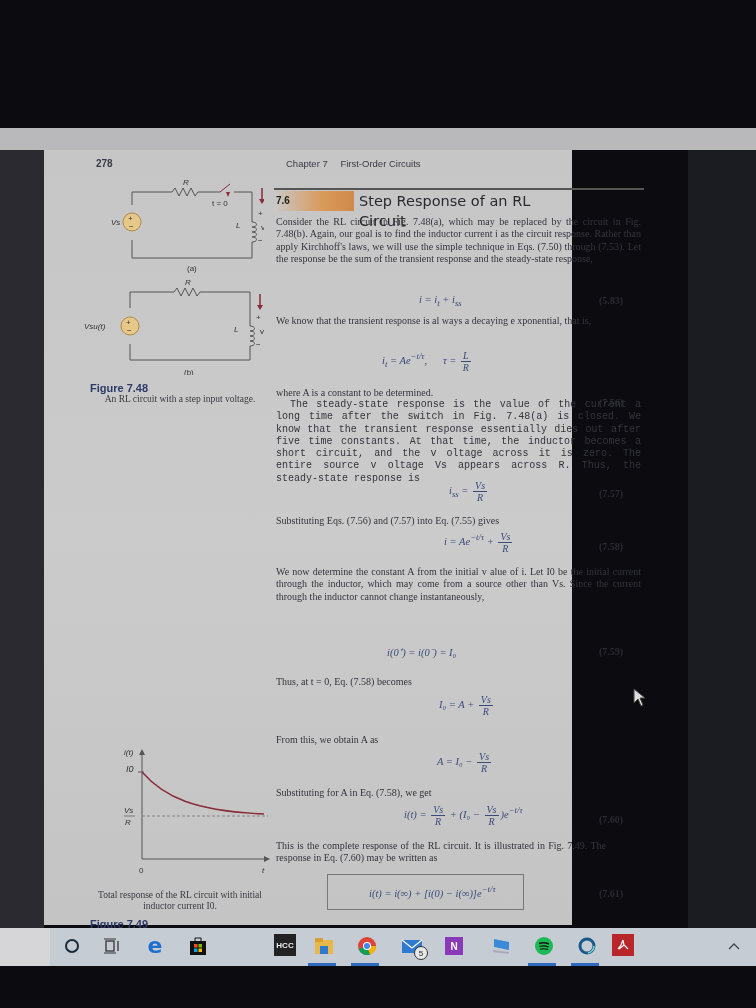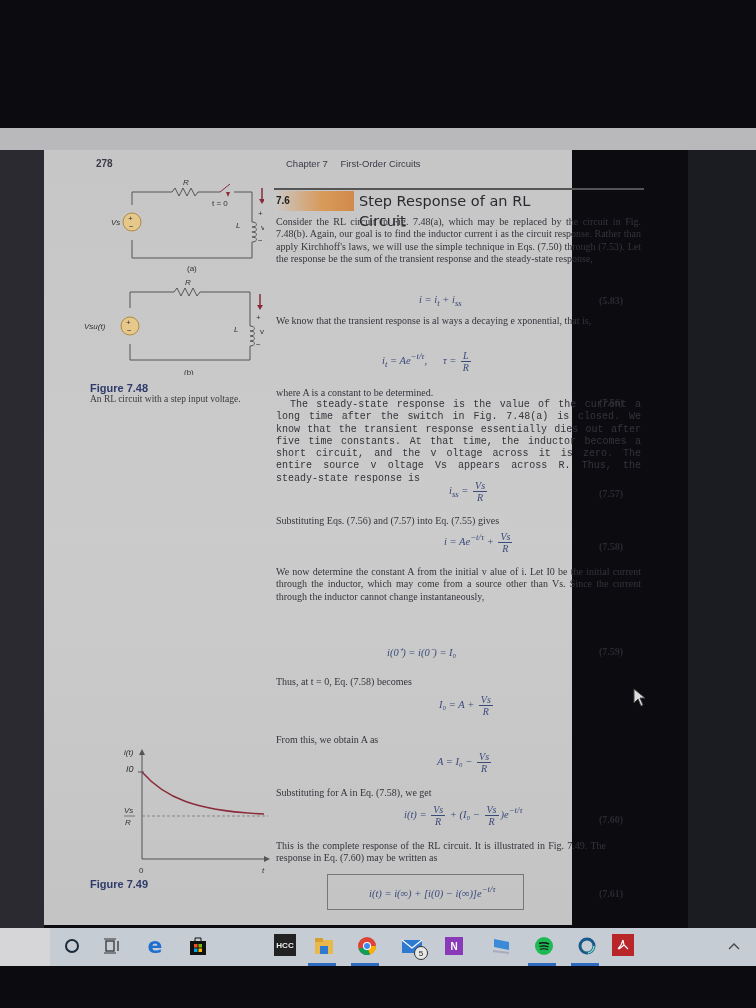--- a/index.html
+++ b/index.html
@@ -17,21 +17,21 @@
              font-family:"Liberation Sans", sans-serif; font-weight:bold; font-size:10px; color:#222; line-height:20px; padding-left:2px; }
   .sec-title { position:absolute; left:315px; top:41px; font-family:"DejaVu Sans", sans-serif; font-size:14.5px; color:#2a2a30; line-height:20px; }
   .para { position:absolute; left:232px; width:365px; font-size:10px; line-height:12.3px; text-align:justify; color:#34343c; }
   .para.indent { text-indent:14px;font-family:Liberation Mono, monospace; }
   .eq { position:absolute; font-size:10.5px; font-style:italic; color:#3a4a7a; }
   .eqnum { position:absolute; left:555px; font-size:10px; font-weight:bold; color:#2a2a30; }
   .frac { display:inline-flex; flex-direction:column; align-items:center; vertical-align:middle; font-size:10px; line-height:11px; margin:0 2px; }
   .frac .num { border-bottom:1px solid #3a4a7a; padding:0 2px; }
   .eqbox { position:absolute; left:283px; top:724px; width:195px; height:34px; border:1px solid #777; }
   .fig-cap { position:absolute; left:46px; font-family:"Liberation Sans", sans-serif; font-weight:bold; font-size:11px; color:#2e3a6a; }
-  .fig-desc { position:absolute; left:46px; font-size:9.5px; line-height:11px; color:#3a3a40; width:180px; }
+  .fig-desc { position:absolute; left:46px; font-size:9.5px; line-height:11px; color:#3a3a40; width:180px;text-align:center; }
   svg text { font-family:"Liberation Sans", sans-serif; }
   .cursor { position:absolute; left:633px; top:688px; }
   .taskbar { position:absolute; left:0; top:928px; width:756px; height:38px; background:#c5ccd4; }
   .taskbar .left-seg { position:absolute; left:0; top:0; width:50px; height:38px; background:#d6d6d8; }
   .tb-icon { position:absolute; top:6px; width:24px; height:24px; display:flex; align-items:center; justify-content:center; }
   .tb-active { position:absolute; bottom:0; height:3px; background:#2e6ac0; }
   .badge { position:absolute; left:14px; top:12px; width:12px; height:12px; border-radius:50%; border:1px solid #333; background:#e8e8e8; font-size:8px; font-family:"Liberation Sans", sans-serif; display:flex; align-items:center; justify-content:center; color:#222; }
 </style>
 </head>
 <body>
@@ -208,21 +208,22 @@
     <line x1="24" y1="27" x2="30" y2="27" stroke="#555" stroke-width="1"></line>
     <text x="10" y="10" font-size="8" font-style="italic" fill="#333">i(t)</text>
     <text x="12" y="27" font-size="9" font-style="italic" fill="#333">I0</text>
     <text x="10" y="68" font-size="8" font-style="italic" fill="#333">Vs</text>
     <line x1="10" y1="71" x2="21" y2="71" stroke="#555" stroke-width="0.7"></line>
     <text x="11" y="80" font-size="8" font-style="italic" fill="#333">R</text>
     <text x="25" y="128" font-size="8" fill="#333">0</text>
     <text x="148" y="128" font-size="8" font-style="italic" fill="#333">t</text>
   </svg>
 
-  <div class="fig-cap" style="top:728px;">Figure 7.49</div>
+  <div class="fig-cap" style="top:768px;">Figure 7.49</div>
+  <div class="fig-desc" style="top:740px;">Total response of the RL circuit with initial inductor current I0.</div>
 </div>
 
 <svg class="cursor" width="14" height="20">
   <path d="M1,1 L1,15 L5,11 L8,18 L10,17 L7,10 L12,10 Z" fill="#ddd" stroke="#444" stroke-width="1"></path>
 </svg>
 
 <div class="taskbar">
   <div class="left-seg"></div>
 
   <div class="tb-icon" style="left:60px;">

